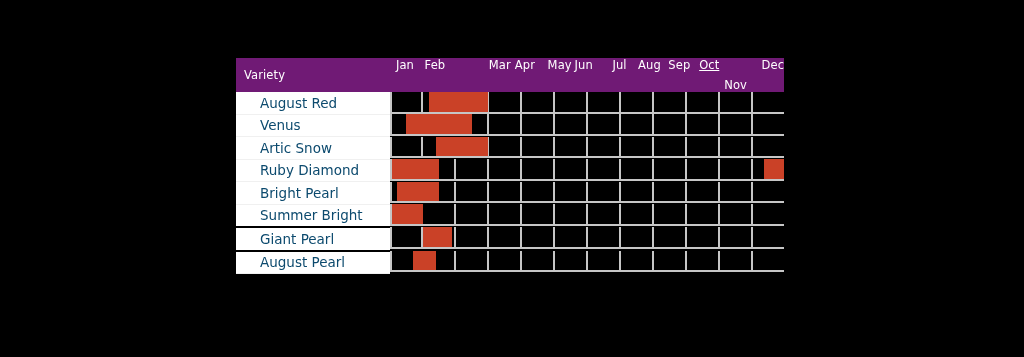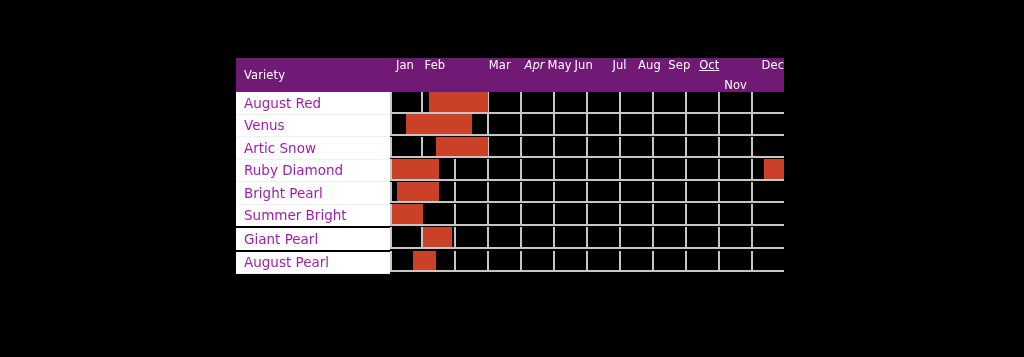--- a/index.html
+++ b/index.html
@@ -39,24 +39,24 @@
     letter-spacing: 0.1px;
   }
   .hdr-variety {
     text-align: left;
     padding-left: 8px;
     width: 146px;
   }
   
   .lbl-cell {
     background: #ffffff;
-    color: #a21caf;
+    color: #0c4a6e;
     font-size: 13.5px;
     height: 21.5px;
-    padding: 0 0 0 8px;
+    padding: 0 0 0 24px;
     vertical-align: middle;
     white-space: nowrap;
     border-bottom: 1px solid #f0f0f0;
     overflow: hidden;
   }
   .lbl-cell.grp-end {
     border-bottom: 2px solid #000000;
   }
   
   .tl-cell {
@@ -111,21 +111,21 @@
 <div id="chart-root">
   <table class="gantt-table">
     <thead>
       <tr>
         <th class="hdr-cell hdr-variety">Variety</th>
         <th class="hdr-cell" colspan="1">
           <div id="month-header" style="display:flex;">
               <div style="flex: 1 1 0px; text-align: center;">Jan</div>
               <div style="flex: 1 1 0px; text-align: center;">Feb</div>
               <div style="flex: 1 1 0px; text-align: center; margin-left: 35px;">Mar</div>
-              <div style="flex: 1 1 0px; text-align: right; font-style: italic;">Apr</div>
+              <div style="flex: 1 1 0px; text-align: left;">Apr</div>
               <div style="flex: 1 1 0px; text-align: center;">May</div>
               <div style="flex: 1 1 0px; text-align: left;">Jun</div>
               <div style="flex: 1 1 0px; text-align: center;">Jul</div>
               <div style="flex: 1 1 0px; text-align: center;">Aug</div>
               <div style="flex: 1 1 0px; text-align: center;">Sep</div>
               <div style="flex: 1 1 0px; text-align: center; text-decoration: underline;">Oct</div>
               <div style="flex: 1 1 0px; text-align: left; margin-top: 20px;">Nov</div>
               <div style="flex: 1 1 0px; text-align: right;">Dec</div>
             </div>
         </th>

